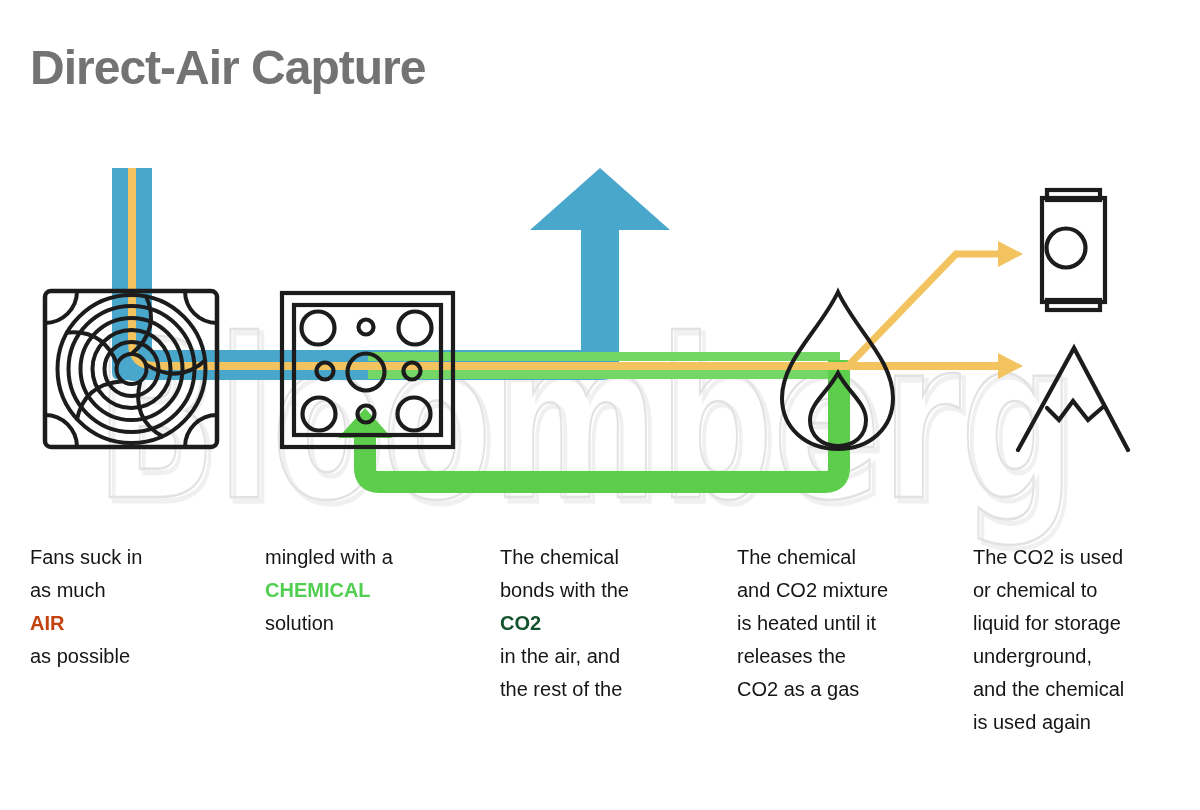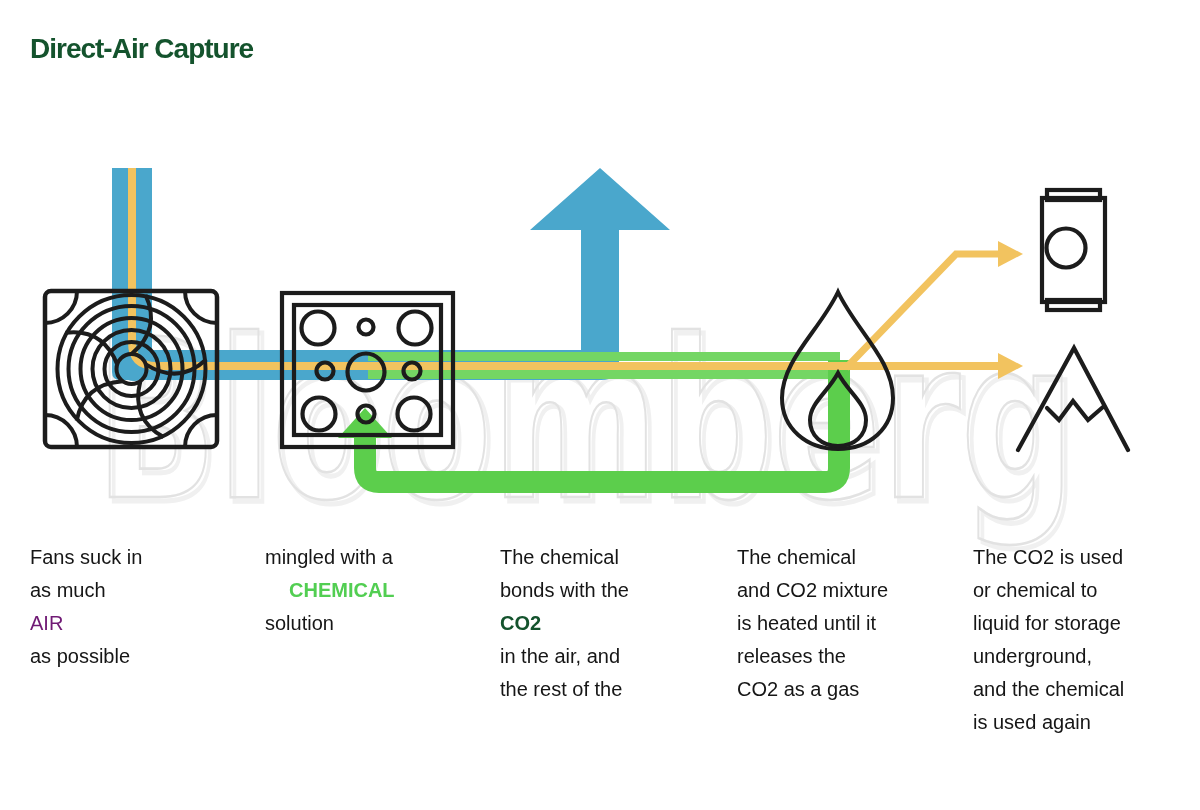--- a/index.html
+++ b/index.html
@@ -4,22 +4,22 @@
 <style>
   :root{
     --pipe-blue:#4AA7CC; --pipe-green:#5CCE4C; --stripe-green:#74D664;
     --pipe-yellow:#F2C35F; --air-text:#4FB5D8; --chemical-text:#52CE52;
     --co2-text:#E4B23C; --ink:#1C1C1C; --watermark:#E2E2E2;
   }
   *{margin:0;padding:0;box-sizing:border-box}
   html,body{width:1200px;height:810px;background:#ffffff;overflow:hidden;
     font-family:"Liberation Sans","DejaVu Sans",sans-serif}
   .stage{position:relative;width:1200px;height:810px;background:#fff}
-  h1.title{position:absolute;left:30px;top:33px;font-size:28px;font-weight:700;
-    letter-spacing:-1px;color:#14532d}
+  h1.title{position:absolute;left:30px;top:40px;font-size:48px;font-weight:700;
+    letter-spacing:-1px;color:#737373}
   svg.diagram{position:absolute;left:0;top:0}
   .wm{font-family:"DejaVu Sans","Liberation Sans",sans-serif;font-weight:bold}
   .fill-blue{fill:var(--pipe-blue)}
   .fill-green{fill:var(--pipe-green)}
   .fill-stripe{fill:var(--stripe-green)}
   .fill-yellow{fill:var(--pipe-yellow)}
   .stroke-green{stroke:var(--pipe-green)}
   .stroke-yellow{stroke:var(--pipe-yellow)}
   .icon{stroke:var(--ink);fill:none}
   .caption{position:absolute;width:225px;font-size:20px;line-height:33px;color:#161616}
@@ -108,26 +108,26 @@
       <polyline points="1018,450 1074,348 1128,450"></polyline>
       <polyline points="1047,408 1059,420 1073,401 1088,420 1103,407"></polyline>
     </g>
   </svg>
 
   <h1 class="title">Direct-Air Capture</h1>
 
   <div class="caption" style="left:30px;top:541px">
       <div>Fans suck in</div>
       <div>as much</div>
-      <div style="color: #701a75; font-weight: 400;">AIR</div>
+      <div style="color: #c2410c; font-weight: 700;">AIR</div>
       <div>as possible</div>
     </div>
   <div class="caption" style="left:265px;top:541px">
       <div>mingled with a</div>
-      <div style="color: rgb(82, 206, 82); font-weight: 700; margin-left: 24px;">CHEMICAL</div>
+      <div style="color: rgb(82, 206, 82); font-weight: 700;">CHEMICAL</div>
       <div>solution</div>
     </div>
   <div class="caption" style="left:500px;top:541px">
       <div>The chemical</div>
       <div>bonds with the</div>
       <div style="color: #14532d; font-weight: 700;">CO2</div>
       <div>in the air, and</div>
       <div>the rest of the</div>
     </div>
   <div class="caption" style="left:737px;top:541px">

